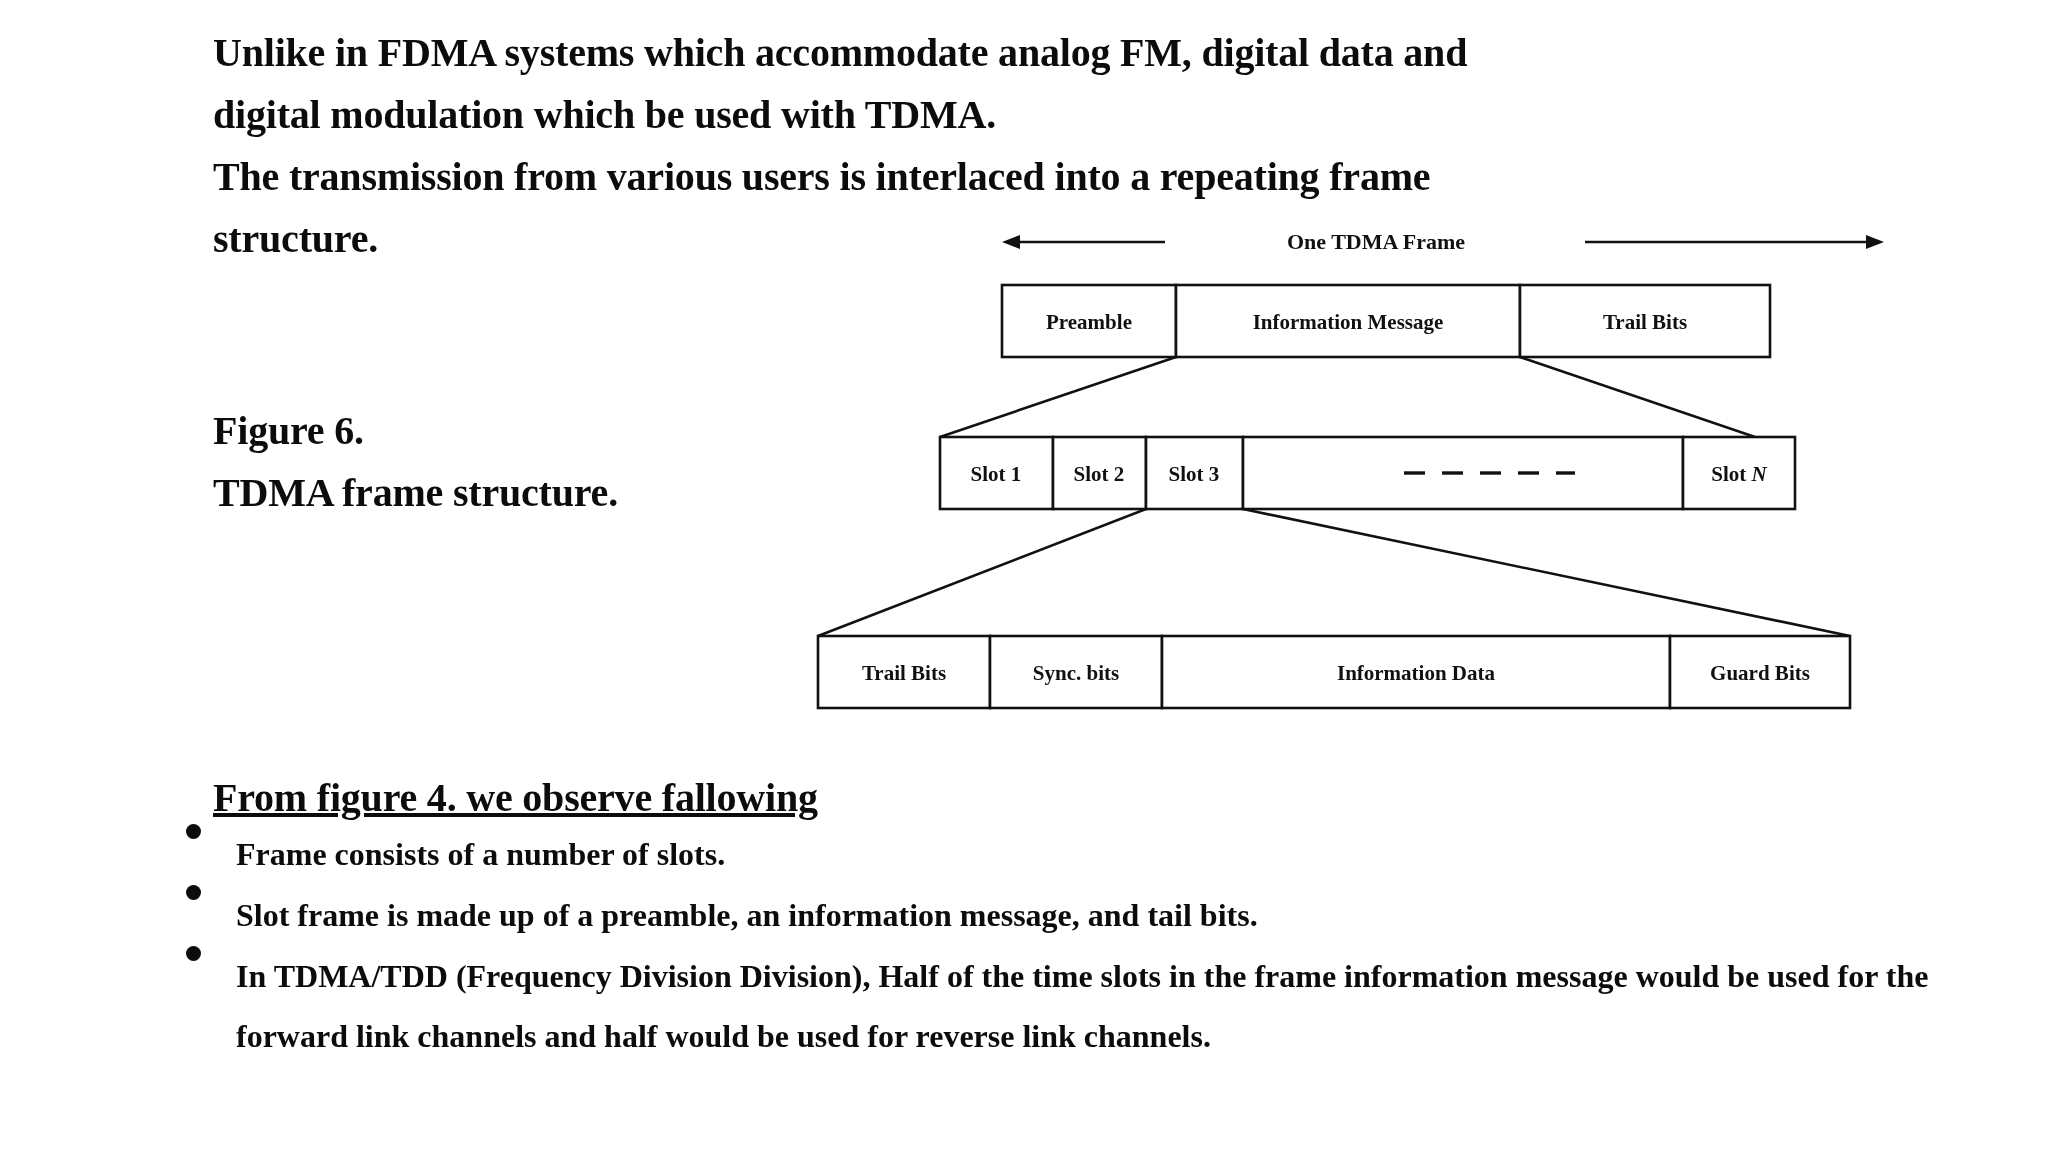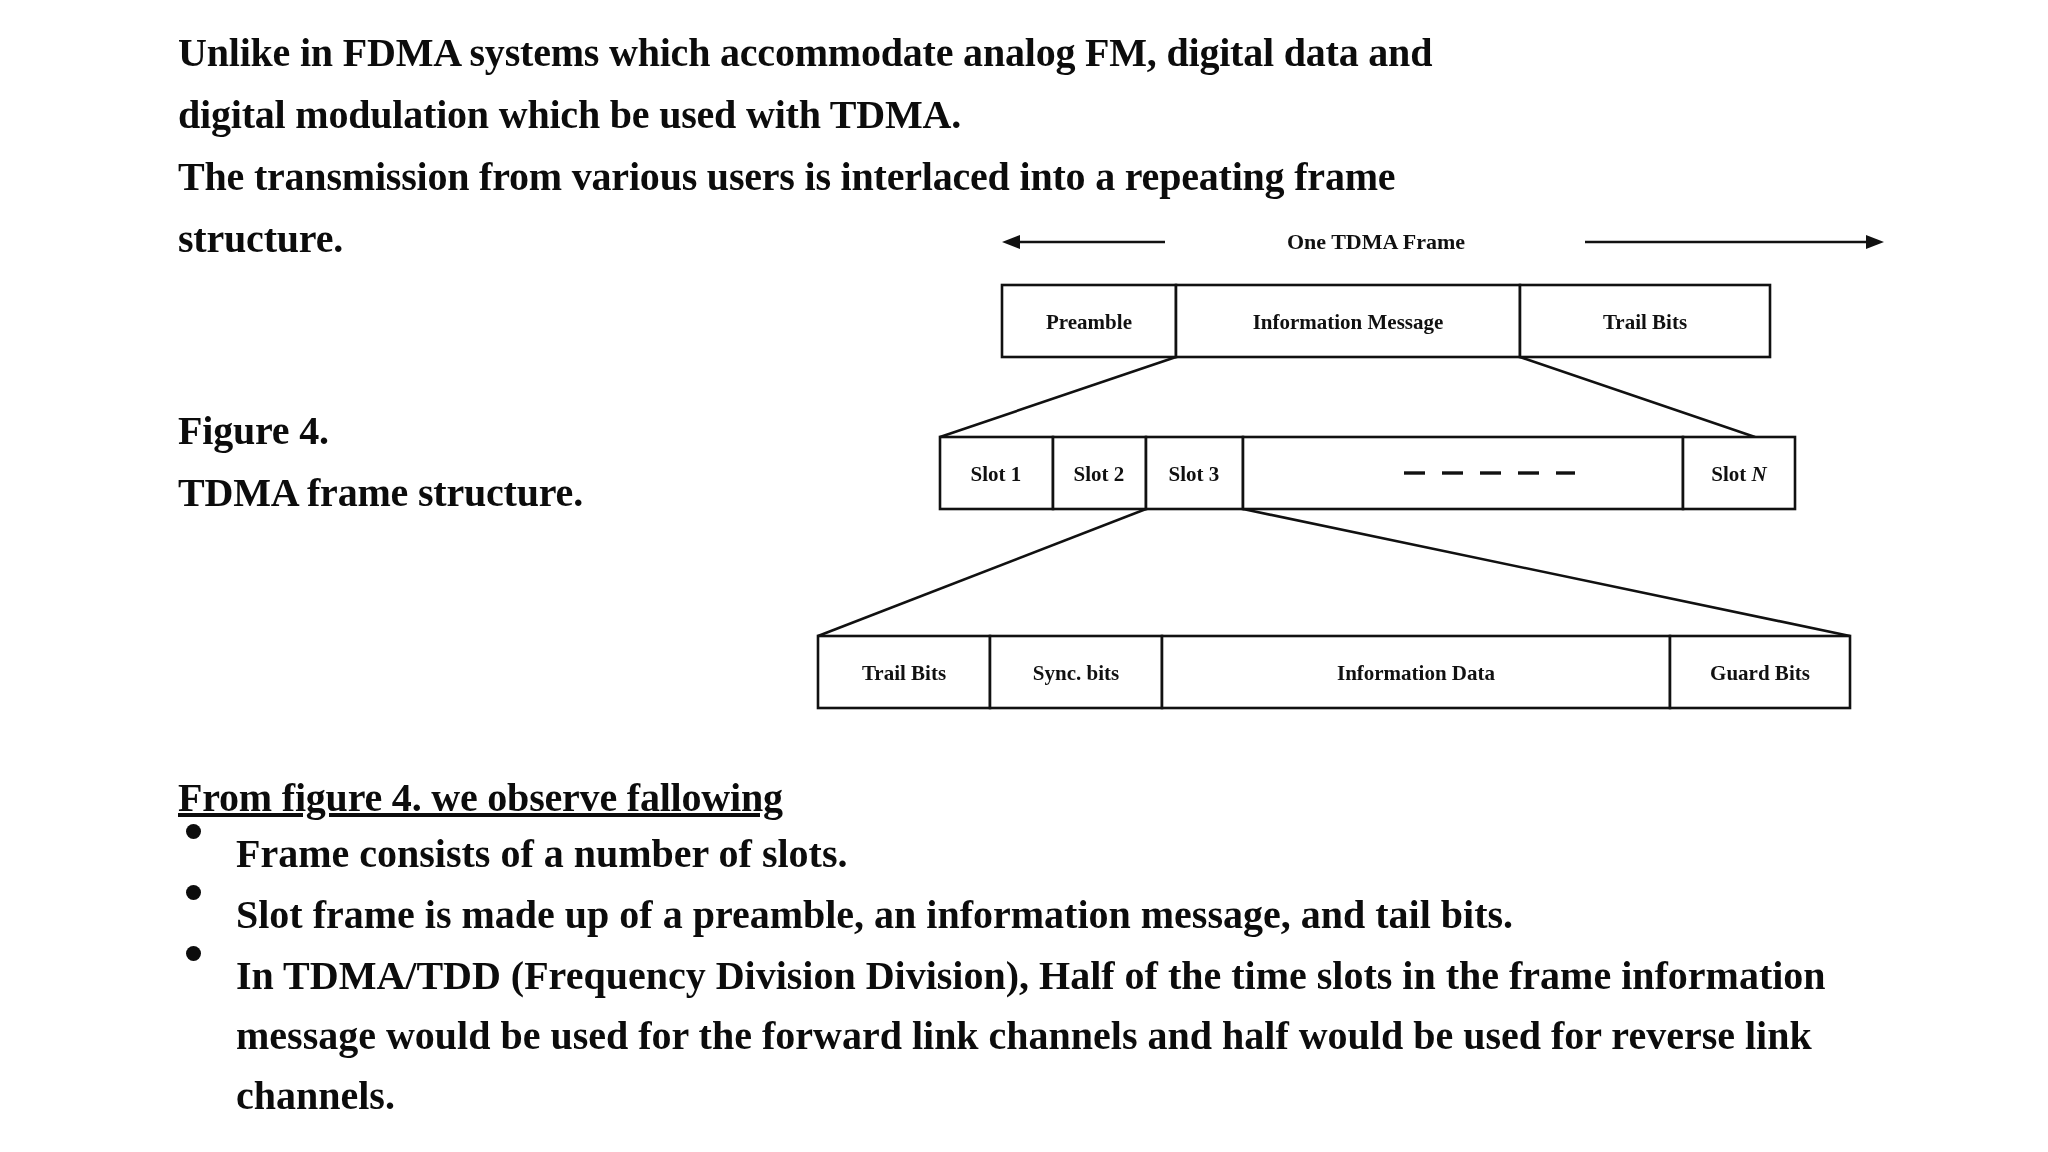--- a/index.html
+++ b/index.html
@@ -19,20 +19,21 @@
 
   
   .para {
     position: absolute;
     font-weight: bold;
     font-size: 40px;
     line-height: 62px;
     letter-spacing: -0.2px;
     color: #0c0c0c;
     white-space: nowrap;
+    margin-left: 35px;
   }
   #intro-block {
     left: 178px;
     top: 22px;
   }
   #intro-block .line { display: block; }
 
   #figure-caption {
     left: 178px;
     top: 400px;
@@ -52,21 +53,21 @@
     top: 824px;
     width: 1790px;
     margin: 0;
     padding: 0;
     list-style: none;
   }
   #bullet-list > li {
     position: relative;
     padding-left: 58px;
     font-weight: bold;
-    font-size: 40px;
+    font-size: 32px;
     line-height: 60px;
     color: #0c0c0c;
     margin-bottom: 1px;
   }
   #bullet-list > li .bullet-dot {
     position: absolute;
     left: 8px;
     top: 0px;
     width: 15px;
     height: 15px;
@@ -131,21 +132,21 @@
 <body>
 
 <div class="para" id="intro-block">
   <span class="line">Unlike in FDMA systems which accommodate analog FM, digital data and</span>
   <span class="line">digital modulation which be used with TDMA.</span>
   <span class="line">The transmission from various users is interlaced into a repeating frame</span>
   <span class="line">structure.</span>
 </div>
 
 <div class="para" id="figure-caption">
-  <span class="line">Figure 4.</span>
+  <span class="line">Figure 6.</span>
   <span class="line">TDMA frame structure.</span>
 </div>
 
 <div id="tdma-diagram">
   <svg width="1110" height="510" viewBox="0 0 1110 510" xmlns="http://www.w3.org/2000/svg">
 
     <g>
 
       <polygon points="222,27 240,20 240,34" fill="#111111"></polygon>
       <line class="dia-arrowline" x1="238" y1="27" x2="385" y2="27"></line>

